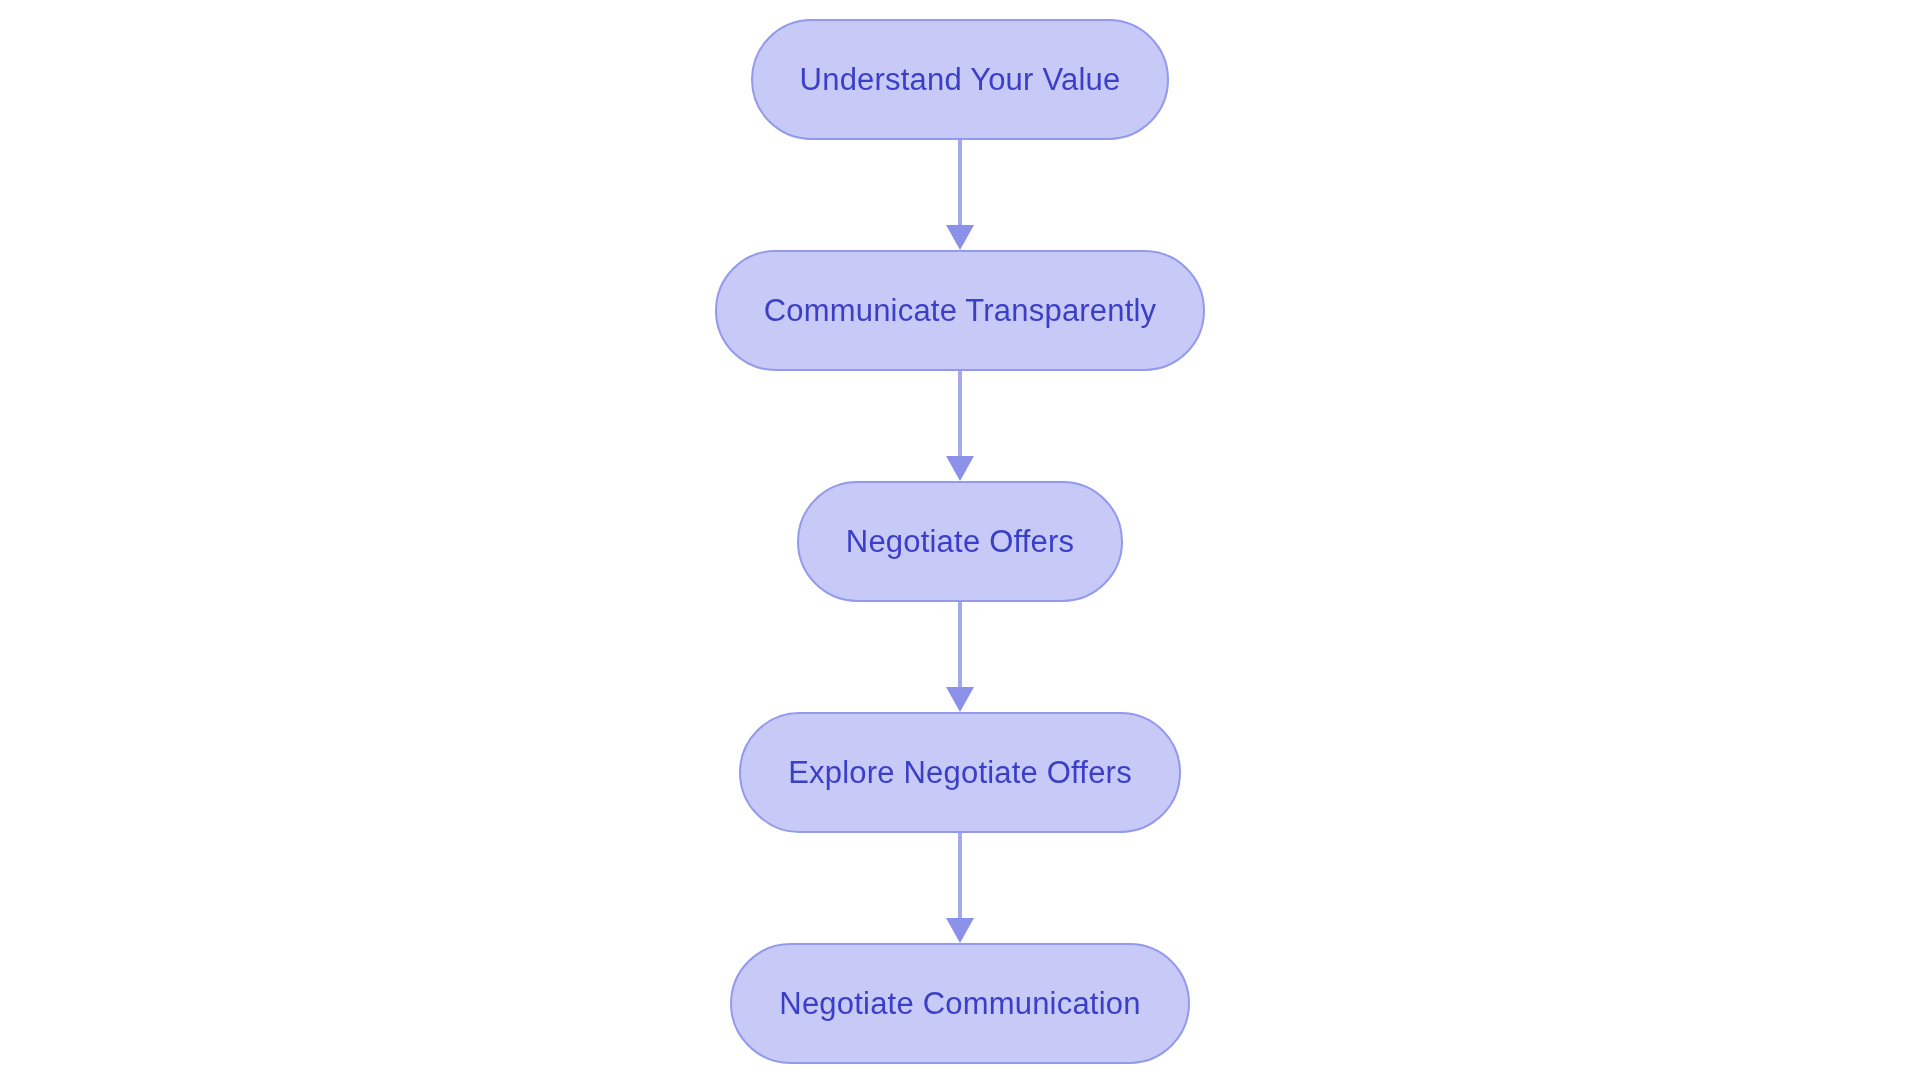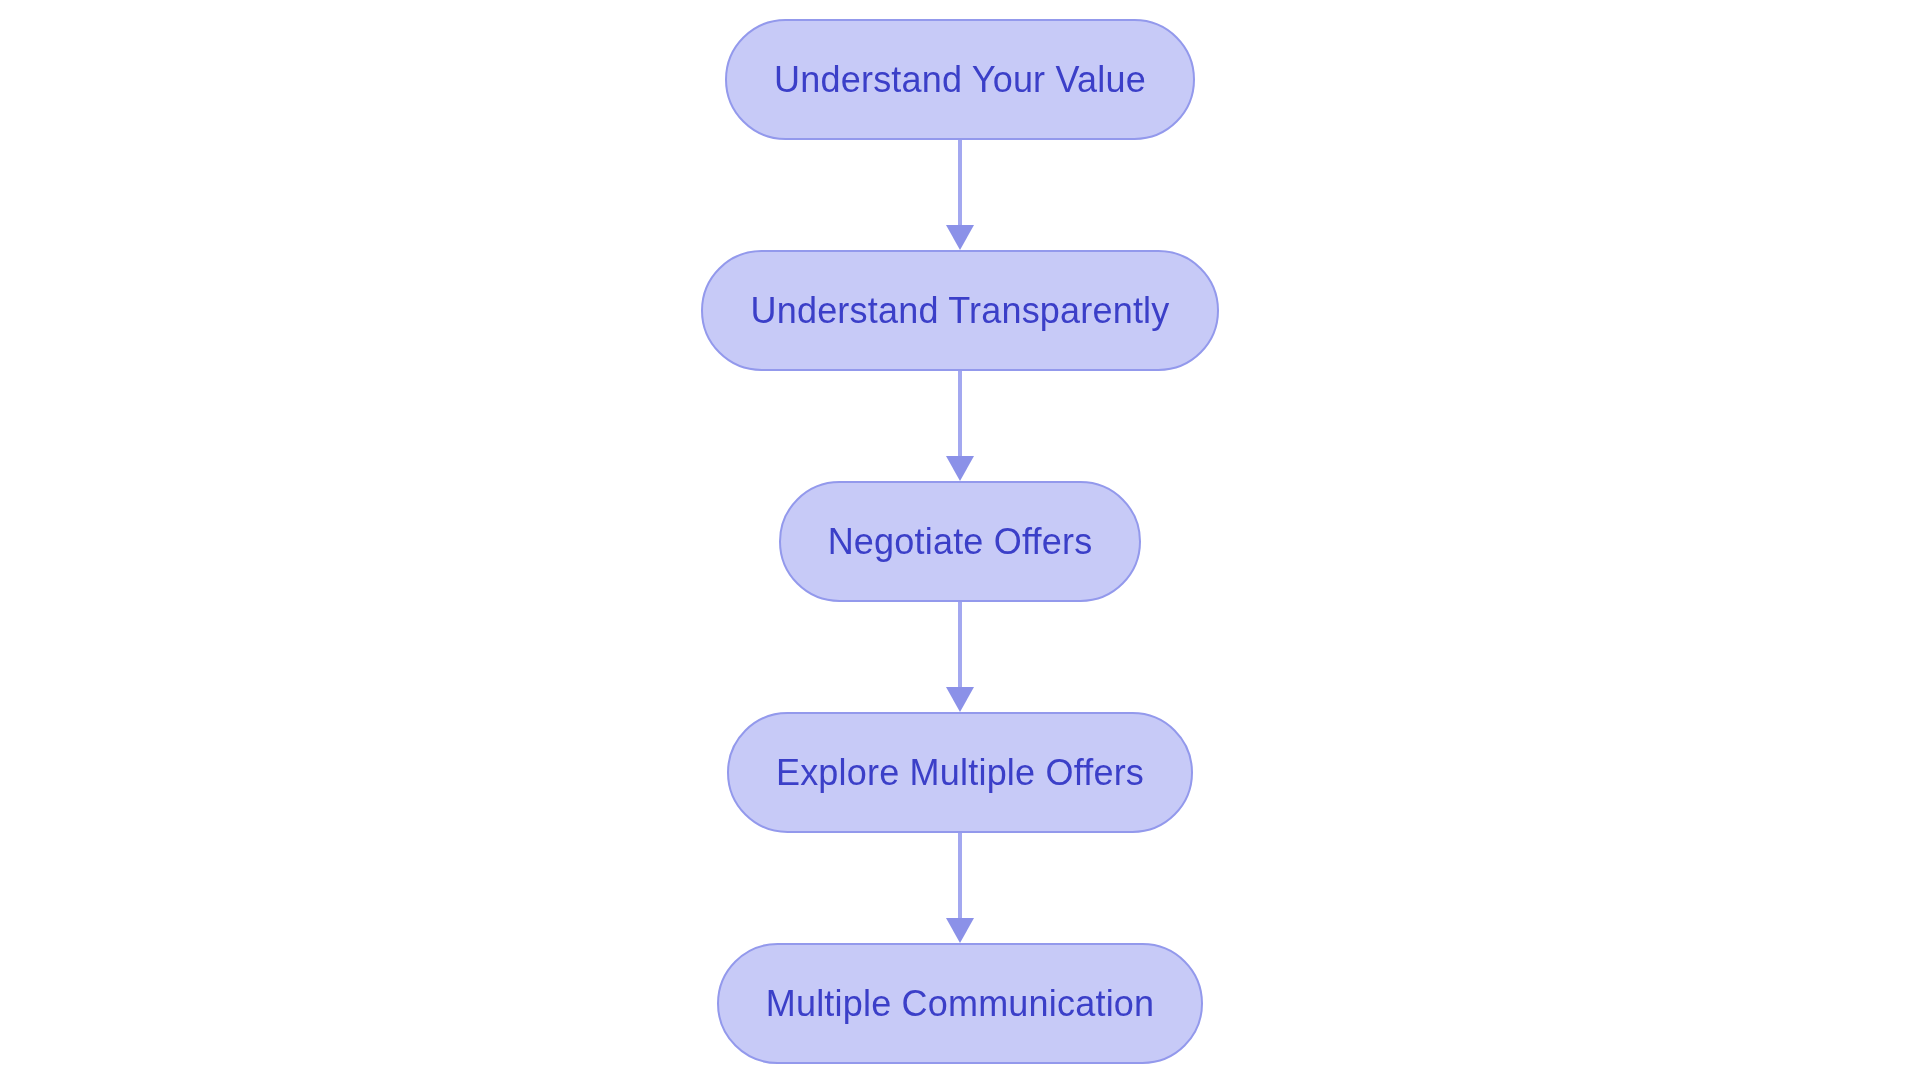--- a/index.html
+++ b/index.html
@@ -33,21 +33,21 @@
     align-items: center;
     justify-content: center;
     height: 121px;
     min-height: 121px;
     padding: 0 47px;
     background: var(--node-fill);
     border: 2px solid var(--node-border);
     border-radius: 62px;
   }
   .node-label {
-    font-size: 36px;
+    font-size: 31px;
     font-weight: 500;
     letter-spacing: 0.2px;
     color: var(--node-text);
     white-space: nowrap;
   }
   .arrow {
     display: flex;
     flex-direction: column;
     align-items: center;
     height: 110px;
@@ -74,43 +74,43 @@
   <div class="node">
     <span class="node-label">Understand Your Value</span>
   </div>
 
   <div class="arrow">
     <div class="arrow-shaft"></div>
     <div class="arrow-head"></div>
   </div>
 
   <div class="node">
-    <span class="node-label">Understand Transparently</span>
+    <span class="node-label">Communicate Transparently</span>
   </div>
 
   <div class="arrow">
     <div class="arrow-shaft"></div>
     <div class="arrow-head"></div>
   </div>
 
   <div class="node">
     <span class="node-label">Negotiate Offers</span>
   </div>
 
   <div class="arrow">
     <div class="arrow-shaft"></div>
     <div class="arrow-head"></div>
   </div>
 
   <div class="node">
-    <span class="node-label">Explore Multiple Offers</span>
+    <span class="node-label">Explore Negotiate Offers</span>
   </div>
 
   <div class="arrow">
     <div class="arrow-shaft"></div>
     <div class="arrow-head"></div>
   </div>
 
   <div class="node">
-    <span class="node-label">Multiple Communication</span>
+    <span class="node-label">Negotiate Communication</span>
   </div>
 
 </div>
 
 </body></html>

